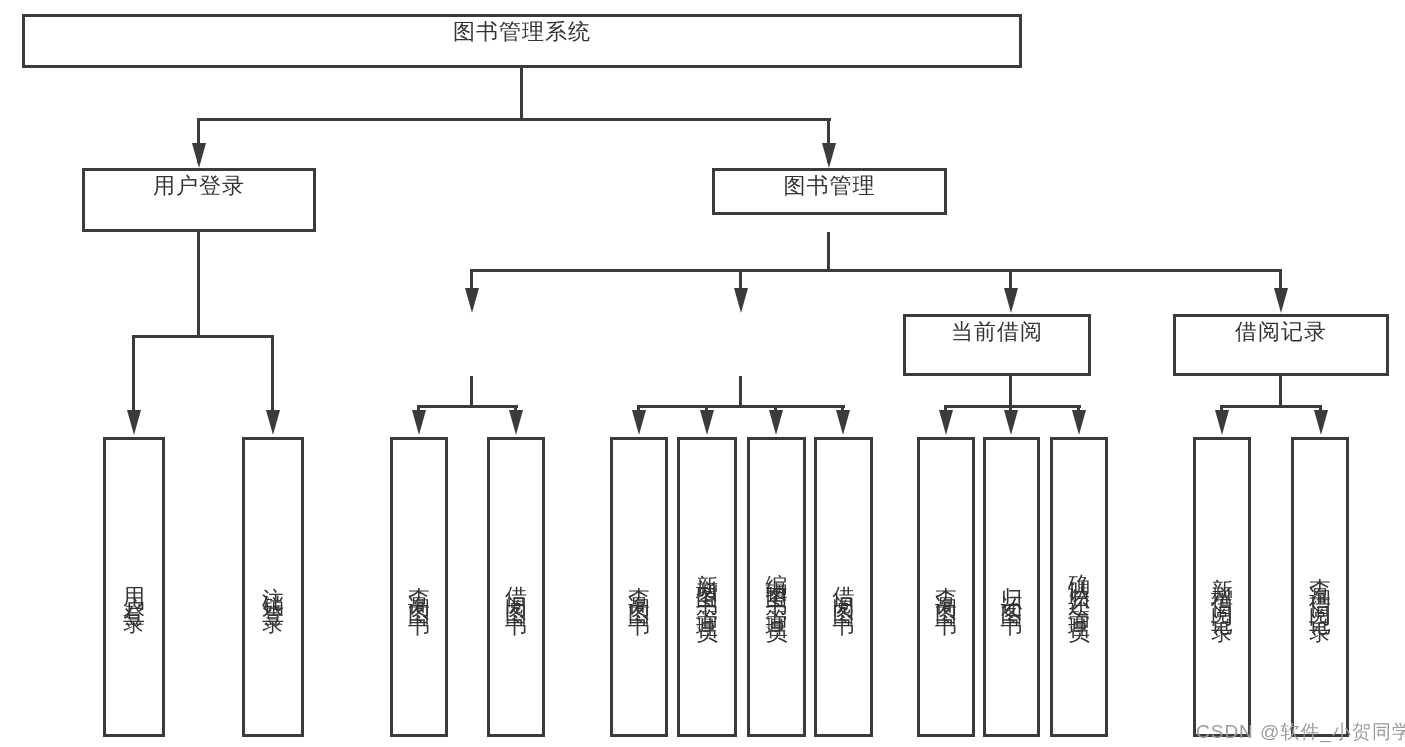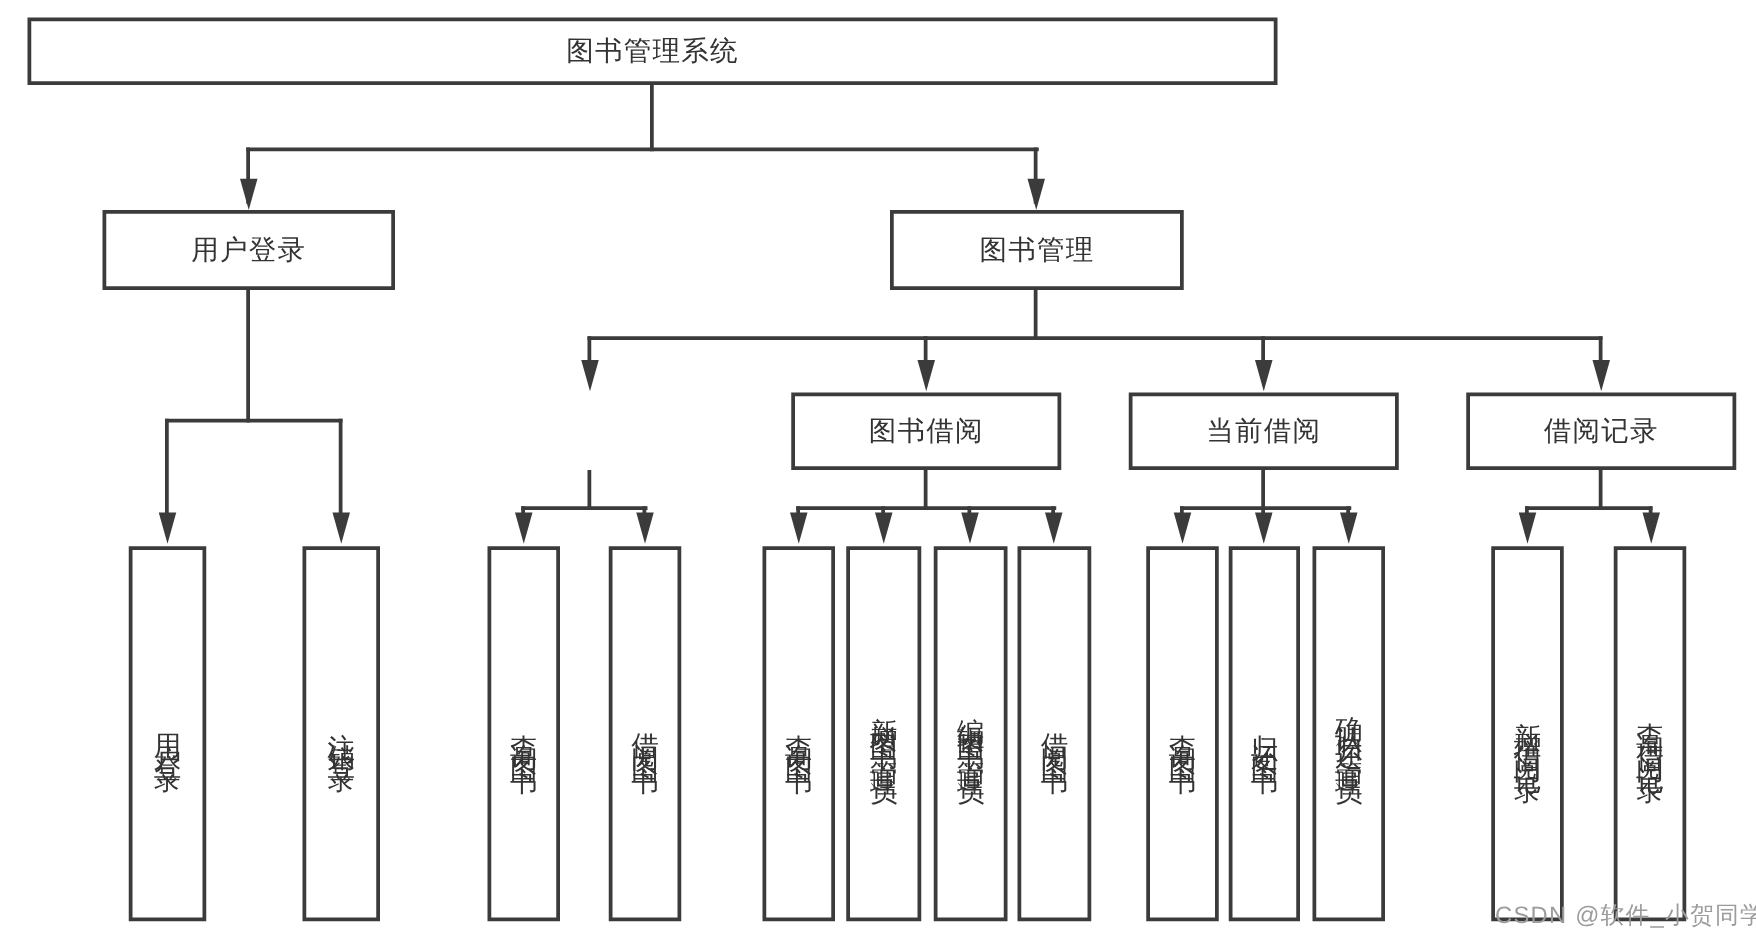--- a/index.html
+++ b/index.html
@@ -2,21 +2,21 @@
 <html><head>
 <meta charset="utf-8">
 <style>
   html,body{margin:0;padding:0;background:#ffffff;}
   #stage{
     position:relative;width:1405px;height:747px;background:#ffffff;overflow:hidden;
     font-family:"Liberation Sans","DejaVu Sans",sans-serif;color:#333333;
   }
   .box{
     position:absolute;box-sizing:border-box;border:3px solid #3b3b3b;background:#ffffff;
-    display:flex;align-items:center;justify-content:center;
+    display:flex;justify-content:center;
     font-size:22px;letter-spacing:1px;color:#333333;
   }
   .vbox{
     position:absolute;box-sizing:border-box;border:3px solid #3b3b3b;background:#ffffff;
     display:flex;align-items:center;justify-content:center;
     writing-mode:vertical-rl;text-orientation:mixed;
     font-size:22px;letter-spacing:9px;color:#333333;line-height:1;
   }
   .vbox.long{letter-spacing:7px;}
   .hline,.vline{position:absolute;background:#3b3b3b;}
@@ -43,21 +43,21 @@
   <div class="vline" style="left:520px;top:68px;height:53px;"></div>
   <div class="hline" style="left:197px;top:118px;width:634px;"></div>
   <div class="vline" style="left:197px;top:118px;height:45px;"></div>
   <div class="arrow" style="left:192px;top:143px;"></div>
   <div class="vline" style="left:827px;top:118px;height:45px;"></div>
   <div class="arrow" style="left:822px;top:143px;"></div>
 
   <div class="box" style="left:82px;top:168px;width:234px;height:64px;">
     <span>用户登录</span>
   </div>
-  <div class="box" style="left:712px;top:168px;width:235px;height:64px;">
+  <div class="box" style="left:712px;top:168px;width:235px;height:47px;">
     <span>图书管理</span>
   </div>
 
   <div class="vline" style="left:197px;top:232px;height:106px;"></div>
   <div class="hline" style="left:132px;top:335px;width:142px;"></div>
   <div class="vline" style="left:132px;top:335px;height:90px;"></div>
   <div class="arrow" style="left:127px;top:410px;"></div>
   <div class="vline" style="left:271px;top:335px;height:90px;"></div>
   <div class="arrow" style="left:266px;top:410px;"></div>
 
@@ -65,24 +65,21 @@
   <div class="hline" style="left:470px;top:269px;width:812px;"></div>
   <div class="vline" style="left:470px;top:269px;height:25px;"></div>
   <div class="arrow" style="left:465px;top:288px;"></div>
   <div class="vline" style="left:739px;top:269px;height:25px;"></div>
   <div class="arrow" style="left:734px;top:288px;"></div>
   <div class="vline" style="left:1009px;top:269px;height:25px;"></div>
   <div class="arrow" style="left:1004px;top:288px;"></div>
   <div class="vline" style="left:1279px;top:269px;height:25px;"></div>
   <div class="arrow" style="left:1274px;top:288px;"></div>
 
-  <div class="box" style="left:633px;top:314px;width:216px;height:62px;">
-    <span>图书借阅</span>
-  </div>
-  <div class="box" style="left:903px;top:314px;width:216px;height:62px;">
+  <div class="box" style="left:903px;top:314px;width:188px;height:62px;">
     <span>当前借阅</span>
   </div>
   <div class="box" style="left:1173px;top:314px;width:216px;height:62px;">
     <span>借阅记录</span>
   </div>
 
   <div class="vline" style="left:470px;top:376px;height:32px;"></div>
   <div class="hline" style="left:417px;top:405px;width:101px;"></div>
   <div class="vline" style="left:417px;top:405px;height:18px;"></div>
   <div class="arrow" style="left:412px;top:410px;"></div>

